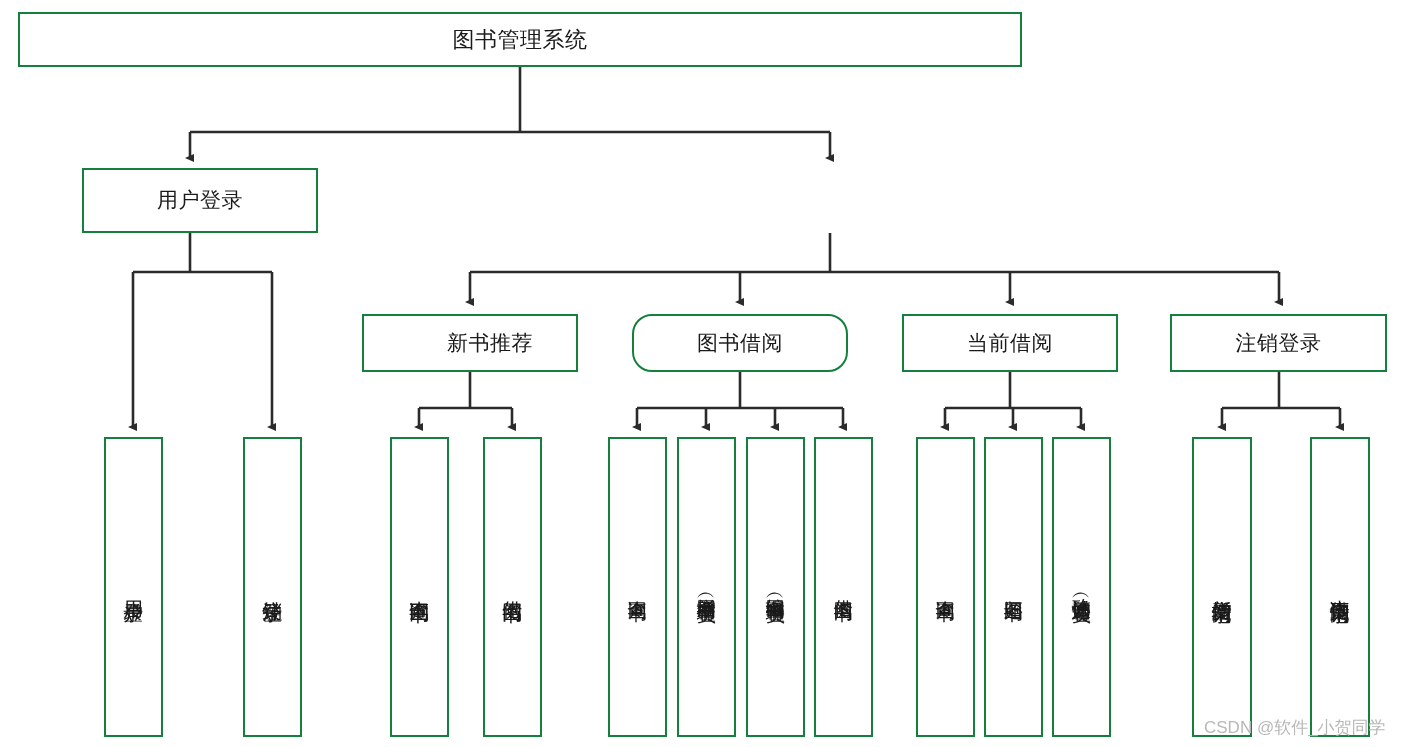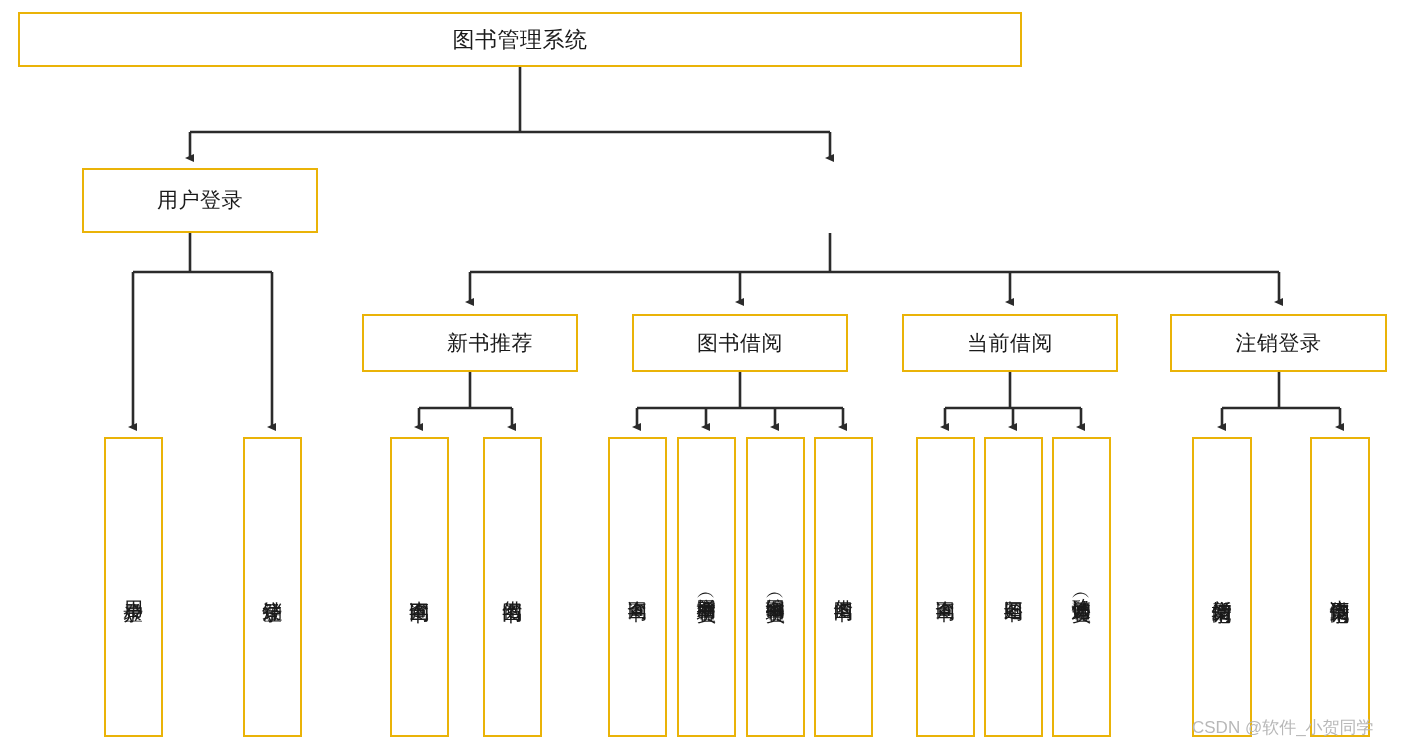--- a/index.html
+++ b/index.html
@@ -22,21 +22,21 @@
     left: 0;
     top: 0;
     width: 1405px;
     height: 747px;
     pointer-events: none;
   }
   .node {
     position: absolute;
     box-sizing: border-box;
     background: #ffffff;
-    border: 2px solid #eab308;
+    border: 2px solid #15803d;
     display: flex;
     align-items: center;
     justify-content: center;
     color: #1a1a1a;
   }
   .node .label {
     display: block;
     text-align: center;
     line-height: 1.18;
   }
@@ -64,20 +64,21 @@
   }
   .node.vert.narrow .label {
     font-size: 19px;
   }
   .watermark {
     position: absolute;
     color: #b8b8b8;
     font-size: 17px;
     white-space: nowrap;
     user-select: none;
+    padding-left: 12px;
   }
 </style>
 </head>
 <body>
 
 <div id="canvas">
 
   <svg class="edges" viewBox="0 0 1405 747">
     <defs>
       <marker id="arrow" markerWidth="10" markerHeight="10" refX="5" refY="5" orient="auto" markerUnits="userSpaceOnUse">
@@ -132,21 +133,21 @@
     <span class="label">图书管理系统</span>
   </div>
 
   <div class="node horiz" style="left:82px; top:168px; width:236px; height:65px;">
     <span class="label">用户登录</span>
   </div>
 
   <div class="node horiz" style="left:362px; top:314px; width:216px; height:58px;padding-left:40px;">
     <span class="label">新书推荐</span>
   </div>
-  <div class="node horiz" style="left:632px; top:314px; width:216px; height:58px;">
+  <div class="node horiz" style="left:632px; top:314px; width:216px; height:58px;border-radius:20px;">
     <span class="label">图书借阅</span>
   </div>
   <div class="node horiz" style="left:902px; top:314px; width:216px; height:58px;justify-content:center;">
     <span class="label">当前借阅</span>
   </div>
   <div class="node horiz" style="left:1170px; top:314px; width:217px; height:58px;">
     <span class="label">注销登录</span>
   </div>
 
   <div class="node vert" style="left:104px; top:437px; width:59px; height:300px;">

